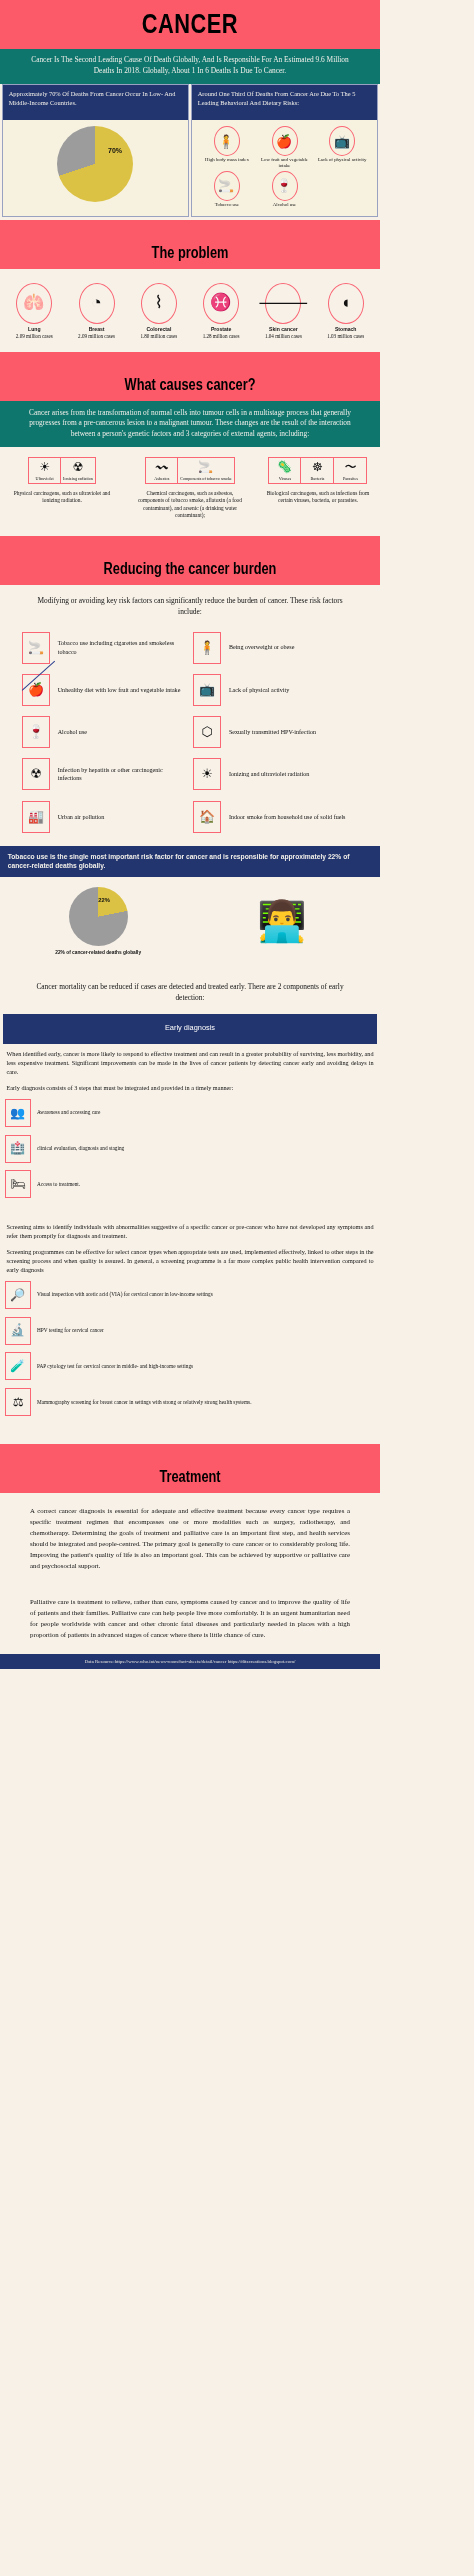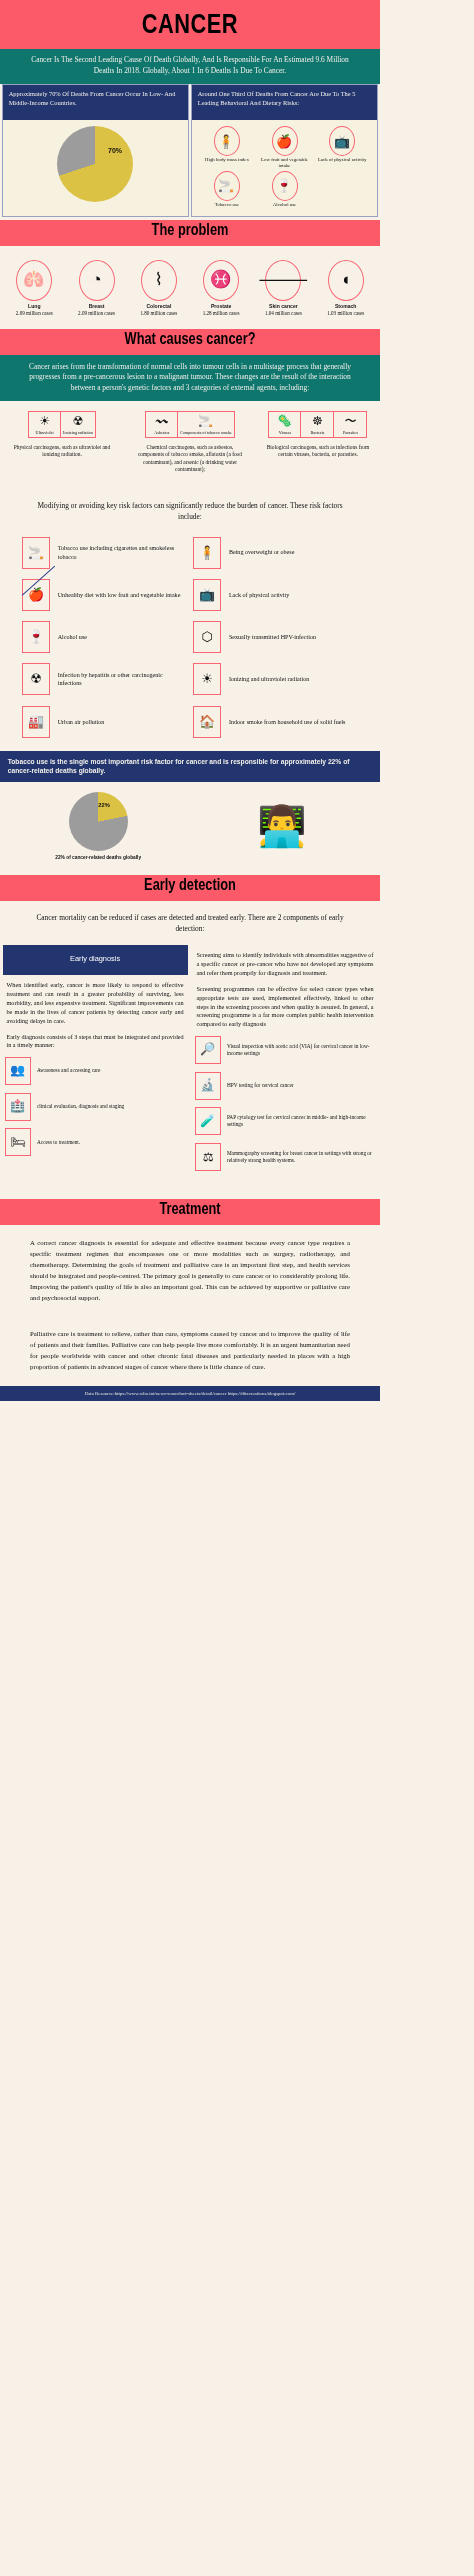--- a/index.html
+++ b/index.html
@@ -21,21 +21,21 @@
     font-family: "Liberation Sans", sans-serif;
     font-weight: bold;
     font-size: 28px;
     letter-spacing: 0.6px;
     color: #000;
     transform: scaleX(0.78);
   }
   .section-banner {
     background: #fc5a69;
     text-align: center;
-    padding: 1px 0 7px;
+    padding: 24px 0 7px;
   }
   .section-banner h2 {
     font-family: "Liberation Sans", sans-serif;
     font-weight: bold;
     font-size: 16px;
     color: #000;
     transform: scaleX(0.8);
   }
   .navy-banner {
     background: #0f766e;
@@ -169,21 +169,21 @@
     background: conic-gradient(#dcc244 0deg 79deg, #9c9c9c 79deg 360deg);
   }
   .tob-pct {
     position:absolute; top: 10.3px; left: 50%;
     font-family:"Liberation Sans", sans-serif; font-weight:bold; font-size:5.8px; color:#111;
   }
   .tob-cap { font-family:"Liberation Sans", sans-serif; font-weight:bold; font-size:4.8px; line-height:1.35; margin-top:3.9px; }
   .tob-right { flex: 1; text-align:center; font-size: 40px; line-height:1; }
 
   
-  .detect-cols { display: flex; gap: 5px; padding: 2.6px 2.6px 0; }
+  .detect-cols { display: flex; gap: 5px; padding: 2.6px 2.6px 0; flex-direction: column; }
   .detect-col { flex: 1; }
   .detect-head {
     background: #23356e; color:#fff; text-align:center;
     font-family:"Liberation Sans", sans-serif; font-size: 7.4px;
     padding: 8.4px 0 9px; min-height: 30px;
   }
   .detect-text {
     font-size: 6.2px; line-height: 1.45; text-align: justify;
     padding: 5.8px 3.9px 2.6px;
   }
@@ -374,20 +374,23 @@
           <div class="agent-lab">Parasites</div>
         </div>
       </div>
       <div class="agent-desc">Biological carcinogens, such as infections from certain viruses, bacteria, or parasites.</div>
     </div>
 
   </div>
 
   <div class="spacer-md"></div>
 
+  <div class="section-banner">
+    <h2>Reducing the cancer burden</h2>
+  </div>
   <div class="lead-text">Modifying or avoiding key risk factors can significantly reduce the burden of cancer. These risk factors include:</div>
 
   <div class="burden-grid">
     <div class="burden-item">
       <div class="burden-sq">
           <span>🚬</span>
         </div>
       <div class="burden-lab">Tobacco use including cigarettes and smokeless tobacco</div>
     </div>
     <div class="burden-item">
@@ -450,23 +453,20 @@
 
   <div class="tobacco-body">
     <div class="tob-left">
       <div class="tob-pie"></div>
       <span class="tob-pct">22%</span>
       <div class="tob-cap">22% of cancer-related deaths globally</div>
     </div>
     <div class="tob-right">👨‍💻</div>
   </div>
 
-  <div class="section-banner">
-    <h2>Early detection</h2>
-  </div>
   <div class="lead-text">Cancer mortality can be reduced if cases are detected and treated early. There are 2 components of early detection:</div>
   <div class="spacer-sm"></div>
 
   <div class="detect-cols">
 
     <div class="detect-col">
       <div class="detect-head">Early diagnosis</div>
       <div class="detect-text">
         <p>When identified early, cancer is more likely to respond to effective treatment and can result in a greater probability of surviving, less morbidity, and less expensive treatment. Significant improvements can be made in the lives of cancer patients by detecting cancer early and avoiding delays in care.</p>
         <p>Early diagnosis consists of 3 steps that must be integrated and provided in a timely manner:</p>

